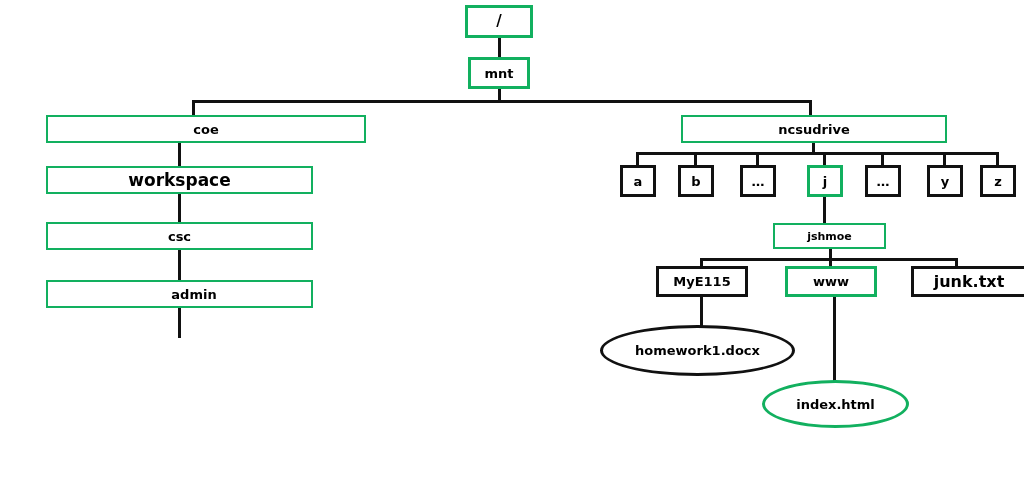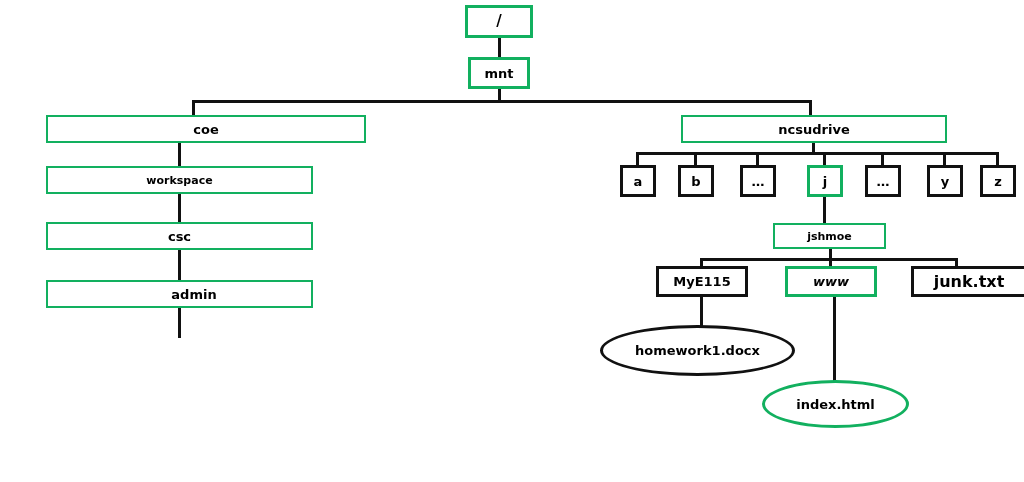--- a/index.html
+++ b/index.html
@@ -81,30 +81,30 @@
     <div class="edge v" style="left: 829px; top: 249px; height: 10px; background: rgb(17, 17, 17);"></div>
     <div class="edge h" style="left: 700px; top: 258px; width: 258px; background: rgb(17, 17, 17);"></div>
     <div class="edge v" style="left: 700px; top: 258px; height: 10px; background: rgb(17, 17, 17);"></div>
     <div class="edge v" style="left: 829px; top: 258px; height: 10px; background: rgb(17, 17, 17);"></div>
     <div class="edge v" style="left: 955px; top: 258px; height: 10px; background: rgb(17, 17, 17);"></div>
     <div class="edge v" style="left: 700px; top: 297px; height: 33px; background: rgb(17, 17, 17);"></div>
     <div class="edge v" style="left: 833px; top: 297px; height: 88px; background: rgb(17, 17, 17);"></div>
     <div class="node box green" style="left: 465px; top: 5px; width: 68px; height: 33px; font-size: 15px; border-width: 3px; border-color: rgb(18, 176, 95);">/</div>
     <div class="node box green" style="left: 468px; top: 57px; width: 62px; height: 32px; font-size: 13px; border-width: 3px; border-color: rgb(18, 176, 95);">mnt</div>
     <div class="node box green" style="left: 46px; top: 115px; width: 320px; height: 28px; font-size: 13px; border-width: 2px; border-color: rgb(18, 176, 95);">coe</div>
-    <div class="node box green" style="left: 46px; top: 166px; width: 267px; height: 28px; font-size: 11px; border-width: 2px; border-color: rgb(18, 176, 95);">workspace</div>
+    <div class="node box green" style="left: 46px; top: 166px; width: 267px; height: 28px; font-size: 17px; border-width: 2px; border-color: rgb(18, 176, 95);">workspace</div>
     <div class="node box green" style="left: 46px; top: 222px; width: 267px; height: 28px; font-size: 13px; border-width: 2px; border-color: rgb(18, 176, 95);">csc</div>
     <div class="node box green" style="left: 46px; top: 280px; width: 267px; height: 28px; font-size: 13px; border-width: 2px; border-color: rgb(18, 176, 95); padding-left: 29px;">admin</div>
     <div class="node box green" style="left: 681px; top: 115px; width: 266px; height: 28px; font-size: 13px; border-width: 2px; border-color: rgb(18, 176, 95);">ncsudrive</div>
     <div class="node box black" style="left: 620px; top: 165px; width: 36px; height: 32px; font-size: 13px; border-width: 3px; border-color: rgb(17, 17, 17);">a</div>
     <div class="node box black" style="left: 678px; top: 165px; width: 36px; height: 32px; font-size: 13px; border-width: 3px; border-color: rgb(17, 17, 17);">b</div>
     <div class="node box black" style="left: 740px; top: 165px; width: 36px; height: 32px; font-size: 13px; border-width: 3px; border-color: rgb(17, 17, 17);">…</div>
     <div class="node box green" style="left: 807px; top: 165px; width: 36px; height: 32px; font-size: 13px; border-width: 3px; border-color: rgb(18, 176, 95);">j</div>
     <div class="node box black" style="left: 865px; top: 165px; width: 36px; height: 32px; font-size: 13px; border-width: 3px; border-color: rgb(17, 17, 17);">…</div>
     <div class="node box black" style="left: 927px; top: 165px; width: 36px; height: 32px; font-size: 13px; border-width: 3px; border-color: rgb(17, 17, 17);">y</div>
     <div class="node box black" style="left: 980px; top: 165px; width: 36px; height: 32px; font-size: 13px; border-width: 3px; border-color: rgb(17, 17, 17);">z</div>
     <div class="node box green" style="left: 773px; top: 223px; width: 113px; height: 26px; font-size: 11px; border-width: 2px; border-color: rgb(18, 176, 95);">jshmoe</div>
     <div class="node box black" style="left: 656px; top: 266px; width: 92px; height: 31px; font-size: 13px; border-width: 3px; border-color: rgb(17, 17, 17); text-align: right;">MyE115</div>
-    <div class="node box green" style="left: 785px; top: 266px; width: 92px; height: 31px; font-size: 13px; border-width: 3px; border-color: rgb(18, 176, 95); font-style: italic;">www</div>
+    <div class="node box green" style="left: 785px; top: 266px; width: 92px; height: 31px; font-size: 13px; border-width: 3px; border-color: rgb(18, 176, 95);">www</div>
     <div class="node box black" style="left: 911px; top: 266px; width: 116px; height: 31px; font-size: 16px; border-width: 3px; border-color: rgb(17, 17, 17);">junk.txt</div>
     <div class="node ellipse black" style="left: 600px; top: 325px; width: 195px; height: 51px; font-size: 13px; border-width: 3px; border-color: rgb(17, 17, 17);">homework1.docx</div>
     <div class="node ellipse green" style="left: 762px; top: 380px; width: 147px; height: 48px; font-size: 13px; border-width: 3px; border-color: rgb(18, 176, 95);">index.html</div>
   </div>
 
 </body></html>

